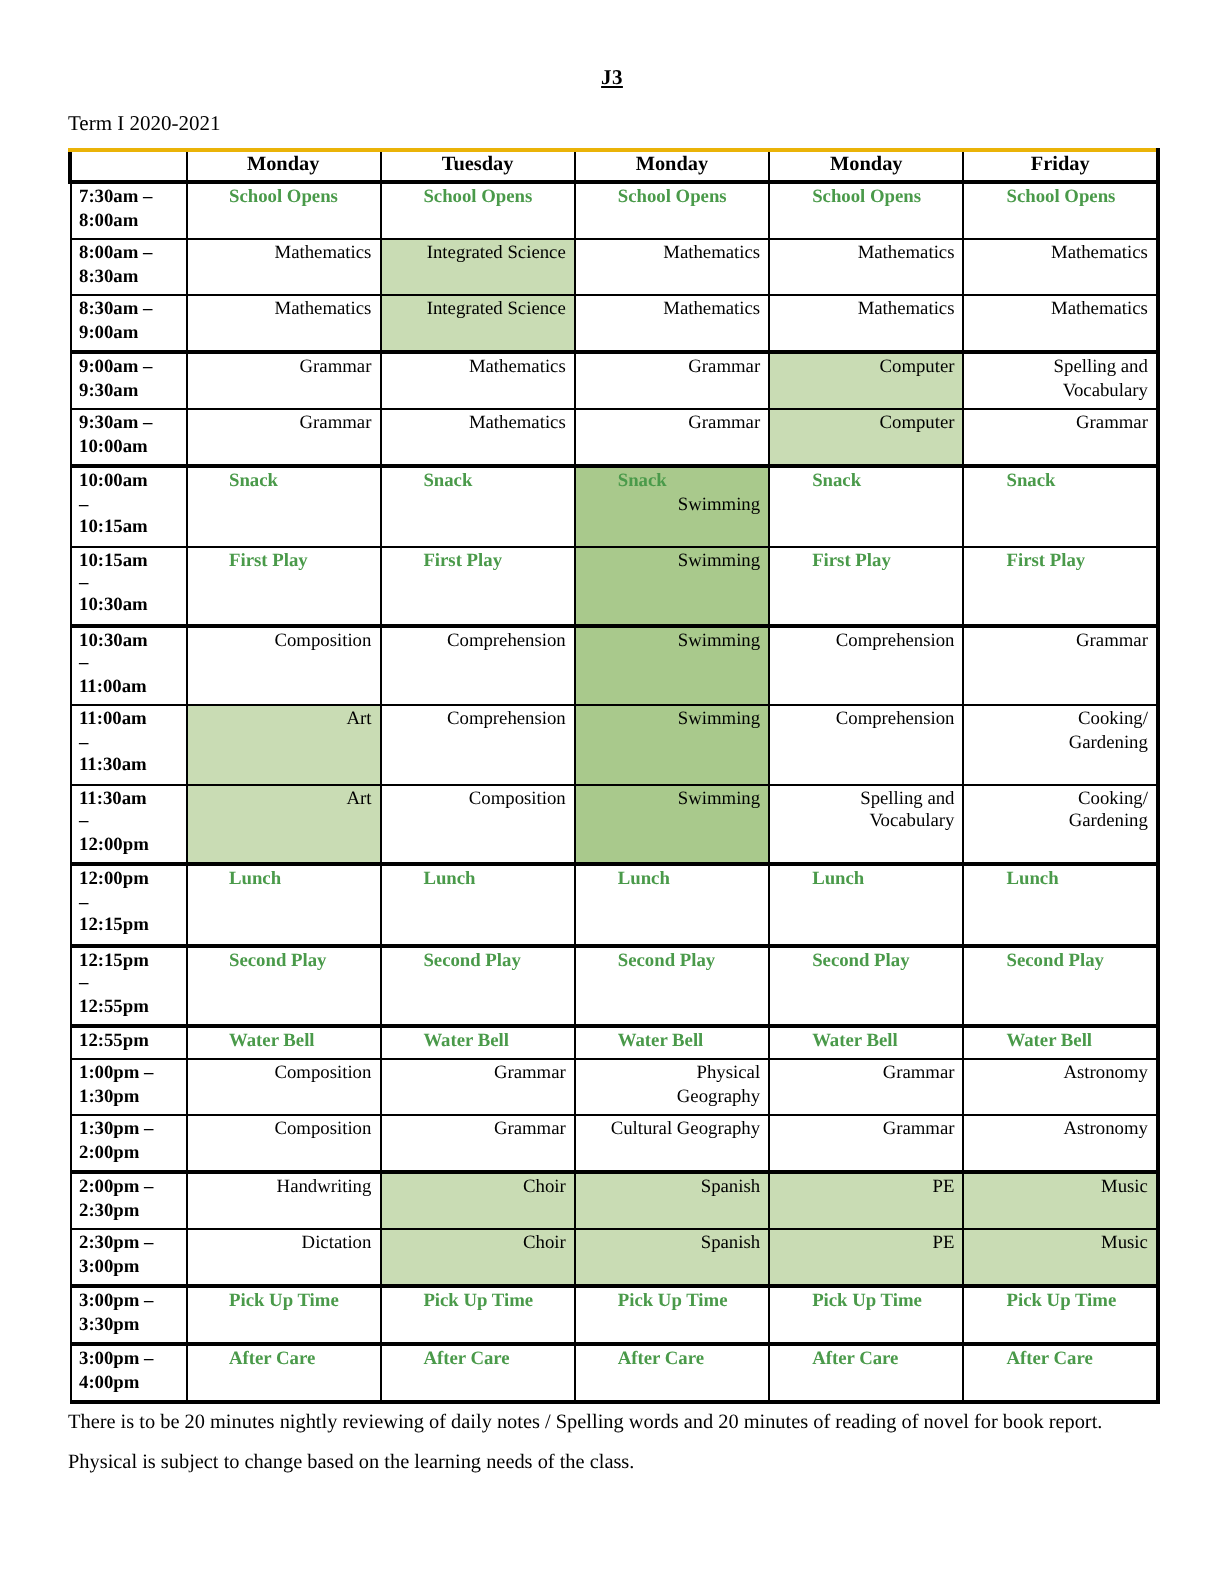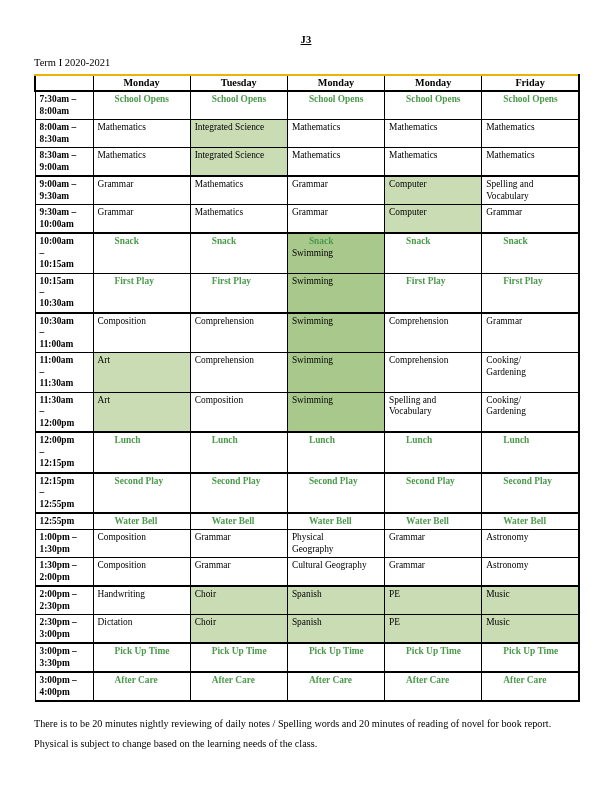--- a/index.html
+++ b/index.html
@@ -71,31 +71,31 @@
     white-space: pre-line;
     font-size: 9.4px;
   }
   td.day.lastcol { border-right: 2px solid #000; }
 
   tr.thickbot > td { border-bottom: 2px solid #000; font-family: Liberation Serif, serif; }
 
   .cellwrap { display: block; white-space: pre-line; }
 
   .accent { color: #4a9a4a; font-weight: bold; padding-left: 17px; }
-  .plain  { color: #000000; font-weight: normal; }
+  .plain  { color: #000000; font-weight: normal; text-align: right; }
 
   .bg-light { background: #c9dcb4; }
   .bg-mid   { background: #a9c98c; }
 
   .sw-left  { border-left: 2px solid #000; }
   .sw-right { border-right: 2px solid #000; }
 
   .footer {
     width: 544px;
-    margin-top: 15px;
+    margin-top: 3px;
     font-size: 10.2px;
     line-height: 1.32;
   }
   .footer p { margin: 0; }
   .footer p.second { margin-top: 6px; }
 </style>
 </head>
 <body>
 
 <div class="page">

